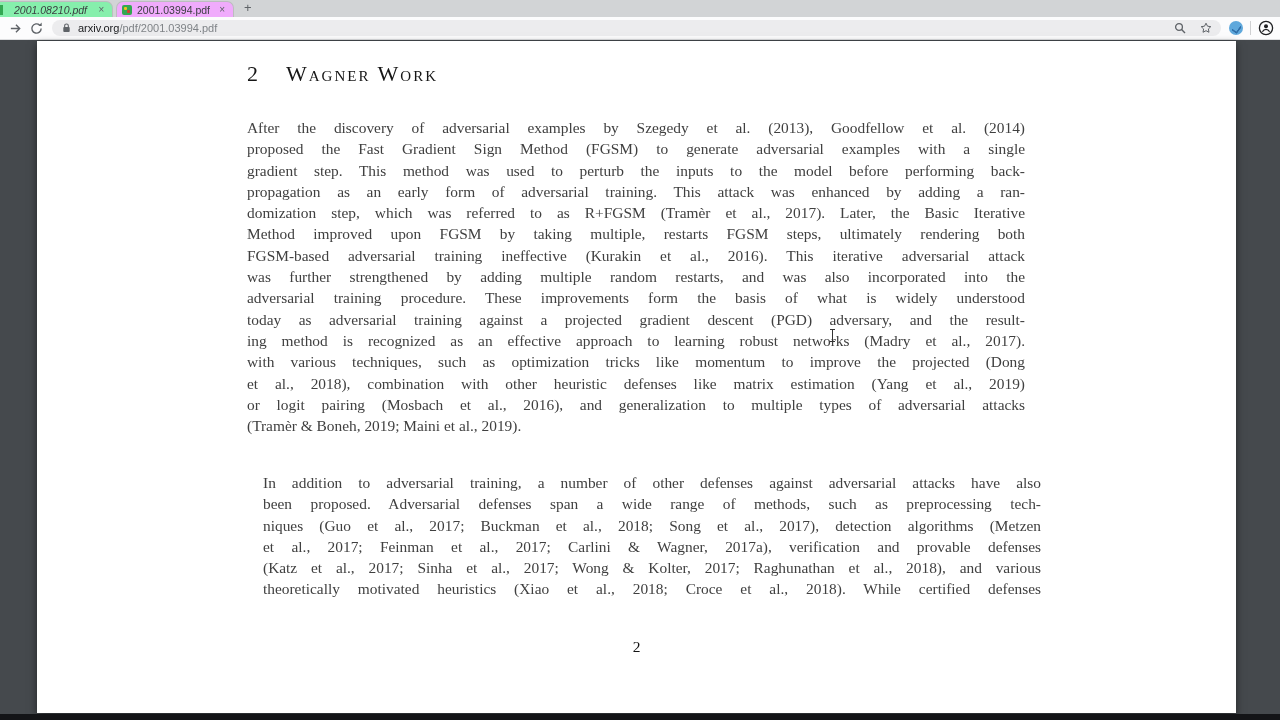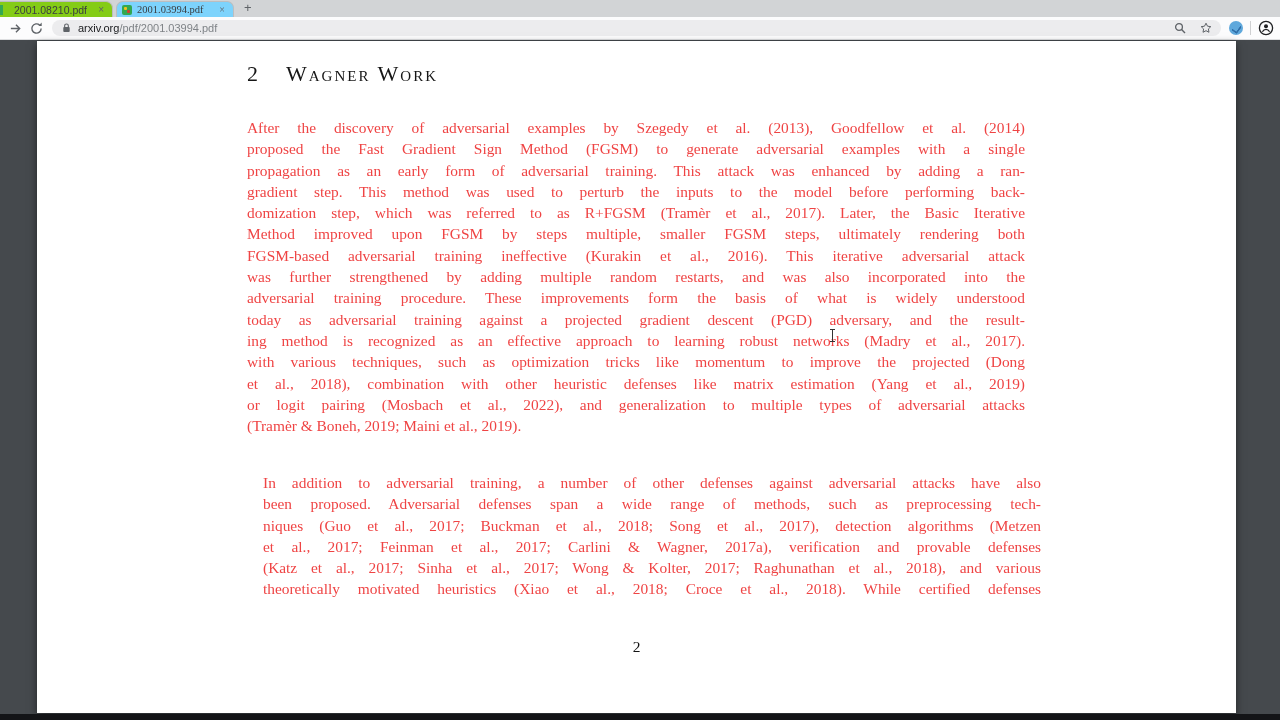--- a/index.html
+++ b/index.html
@@ -3,22 +3,22 @@
 <meta charset="utf-8">
 <style>
   * { margin:0; padding:0; box-sizing:border-box; }
   html,body { width:1280px; height:720px; overflow:hidden; background:#45494d;
               font-family:"Liberation Sans", sans-serif; }
 
   
   .tabstrip { height:17px; background:#d2d4d6; display:flex; align-items:flex-end; position:relative; }
   .tab { height:16px; display:flex; align-items:center; font-size:10.5px; color:#3a3d40;
          border:1px solid #bcbdbf; border-bottom:none; border-radius:7px 7px 0 0; position:relative; }
-  .tab-inactive { width:113px; background:#84cc16; padding:0 5px 0 14px; border-left:none; border-radius:0 7px 0 0; }
-  .tab-active   { width:118px; background:#7dd3fc; padding:0 5px 0 5px; margin-left:3px;font-family:Liberation Serif, serif; }
+  .tab-inactive { width:113px; background:#86efac; padding:0 5px 0 14px; border-left:none; border-radius:0 7px 0 0;font-style:italic; }
+  .tab-active   { width:118px; background:#f0abfc; padding:0 5px 0 5px; margin-left:3px; }
   .tab-title { flex:1; white-space:nowrap; overflow:hidden; }
   .tab-close { color:#5f6368; font-size:10px; line-height:10px; padding:0 3px; cursor:default; }
   .fav-sliver { position:absolute; left:0; top:3px; width:3px; height:10px; background:#33a852; }
   .favicon { width:10px; height:10px; border-radius:2px; background:#33a852; margin-right:5px; position:relative; flex:none; }
   .favicon::before { content:""; position:absolute; left:2px; top:2px; width:3px; height:3px; background:#f3c318; border-radius:1px; }
   .favicon::after  { content:""; position:absolute; right:2px; bottom:2px; width:3px; height:3px; background:#d23f31; border-radius:1px; }
   .newtab { font-size:13px; color:#5f6368; margin:0 0 2px 10px; line-height:14px; }
 
   .toolbar { height:23px; background:#fcfcfd; border-bottom:1px solid #dddee0;
              display:flex; align-items:center; padding:0 6px;text-align:right; }
@@ -39,21 +39,21 @@
   .page { position:absolute; left:37px; top:0; width:1199px; height:672px; background:#ffffff;
           box-shadow:0 3px 8px rgba(0,0,0,0.5); }
   .bottom-strip { position:absolute; left:0; right:0; bottom:0; height:6px; background:#131417; }
 
   .doc-heading { position:absolute; left:210px; top:20px; font-family:"Liberation Serif", serif;
                  font-size:22px; color:#161616; display:flex; }
   .doc-heading .num { margin-right:28px; }
   .doc-heading .ttl { font-variant:small-caps; letter-spacing:2px; }
 
   .para { position:absolute; left:210px; width:778px; font-family:"Liberation Serif", serif;
-          font-size:15.4px; line-height:21.3px; color:#ef4444; }
+          font-size:15.4px; line-height:21.3px; color:#404040; }
   .para-1 { top:76px; }
   .para-2 { top:431px;margin-left:16px; }
   .pline { text-align:justify; text-align-last:justify; }
   .pline.ragged { text-align-last:left; }
 
   .pageno { position:absolute; left:0; width:1199px; top:597px; text-align:center;
             font-family:"Liberation Serif", serif; font-size:15.5px; color:#131313; }
 
   .cursor-ibeam { position:absolute; left:793px; top:288px; width:5px; height:13px;
                   border-top:1px solid #333; border-bottom:1px solid #333; }
@@ -121,32 +121,32 @@
 
 <div class="viewer">
   <div class="page">
     <div class="doc-heading">
       <span class="num">2</span>
       <span class="ttl">Wagner Work</span>
     </div>
     <div class="para para-1">
         <div class="pline">After the discovery of adversarial examples by Szegedy et al. (2013), Goodfellow et al. (2014)</div>
         <div class="pline">proposed the Fast Gradient Sign Method (FGSM) to generate adversarial examples with a single</div>
+        <div class="pline">gradient step.  This method was used to perturb the inputs to the model before performing back-</div>
         <div class="pline">propagation as an early form of adversarial training.  This attack was enhanced by adding a ran-</div>
-        <div class="pline">gradient step.  This method was used to perturb the inputs to the model before performing back-</div>
         <div class="pline">domization step, which was referred to as R+FGSM (Tramèr et al., 2017). Later, the Basic Iterative</div>
-        <div class="pline">Method improved upon FGSM by steps multiple, smaller FGSM steps, ultimately rendering both</div>
+        <div class="pline">Method improved upon FGSM by taking multiple, restarts FGSM steps, ultimately rendering both</div>
         <div class="pline">FGSM-based adversarial training ineffective (Kurakin et al., 2016). This iterative adversarial attack</div>
         <div class="pline">was further strengthened by adding multiple random restarts, and was also incorporated into the</div>
         <div class="pline">adversarial training procedure.  These improvements form the basis of what is widely understood</div>
         <div class="pline">today as adversarial training against a projected gradient descent (PGD) adversary, and the result-</div>
         <div class="pline">ing method is recognized as an effective approach to learning robust networks (Madry et al., 2017).</div>
         <div class="pline">with various techniques, such as optimization tricks like momentum to improve the projected (Dong</div>
         <div class="pline">et al., 2018), combination with other heuristic defenses like matrix estimation (Yang et al., 2019)</div>
-        <div class="pline">or logit pairing (Mosbach et al., 2022), and generalization to multiple types of adversarial attacks</div>
+        <div class="pline">or logit pairing (Mosbach et al., 2016), and generalization to multiple types of adversarial attacks</div>
         <div class="pline ragged">(Tramèr &amp; Boneh, 2019; Maini et al., 2019).</div>
       </div>
     <div class="para para-2">
         <div class="pline">In addition to adversarial training, a number of other defenses against adversarial attacks have also</div>
         <div class="pline">been proposed.  Adversarial defenses span a wide range of methods, such as preprocessing tech-</div>
         <div class="pline">niques (Guo et al., 2017; Buckman et al., 2018; Song et al., 2017), detection algorithms (Metzen</div>
         <div class="pline">et al., 2017; Feinman et al., 2017; Carlini &amp; Wagner, 2017a), verification and provable defenses</div>
         <div class="pline">(Katz et al., 2017; Sinha et al., 2017; Wong &amp; Kolter, 2017; Raghunathan et al., 2018), and various</div>
         <div class="pline">theoretically motivated heuristics (Xiao et al., 2018; Croce et al., 2018).  While certified defenses</div>
       </div>

